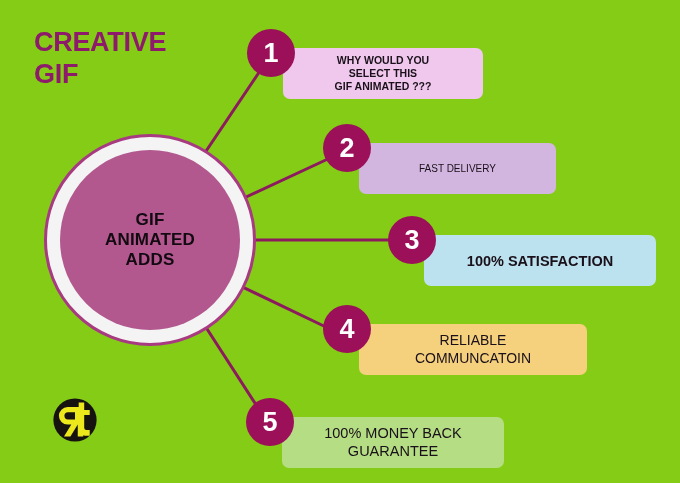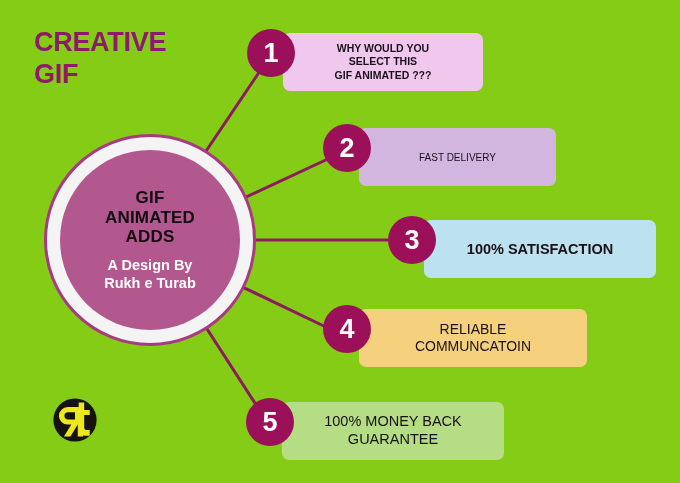--- a/index.html
+++ b/index.html
@@ -110,22 +110,22 @@
     font-size: 27px;
     font-weight: bold;
     display: flex;
     align-items: center;
     justify-content: center;
     z-index: 3;
     line-height: 1;
   }
   .chip {
     position: absolute;
-    top: 4px;
-    height: 58px;
+    top: 19px;
+    height: 51px;
     border-radius: 7px;
     display: flex;
     align-items: center;
     justify-content: center;
     text-align: center;
     color: #191019;
     box-sizing: border-box;
     padding: 8px 8px;
     z-index: 1;
     white-space: pre-line;
@@ -168,22 +168,20 @@
       <line x1="230" y1="281" x2="330" y2="329"></line>
       <line x1="198" y1="315" x2="262" y2="414"></line>
     </g>
   </svg>
 
   <div class="hub"></div>
   <div class="hub-inner">
     <div class="hub-title">GIF
 ANIMATED
 ADDS</div>
-    <div class="hub-sub">A Design By
-Rukh e Turab</div>
   </div>
 
   <div class="row" id="row1">
     <div class="chip r1">WHY WOULD YOU
 SELECT THIS
 GIF ANIMATED ???</div>
     <div class="badge">1</div>
   </div>
 
   <div class="row" id="row2">

